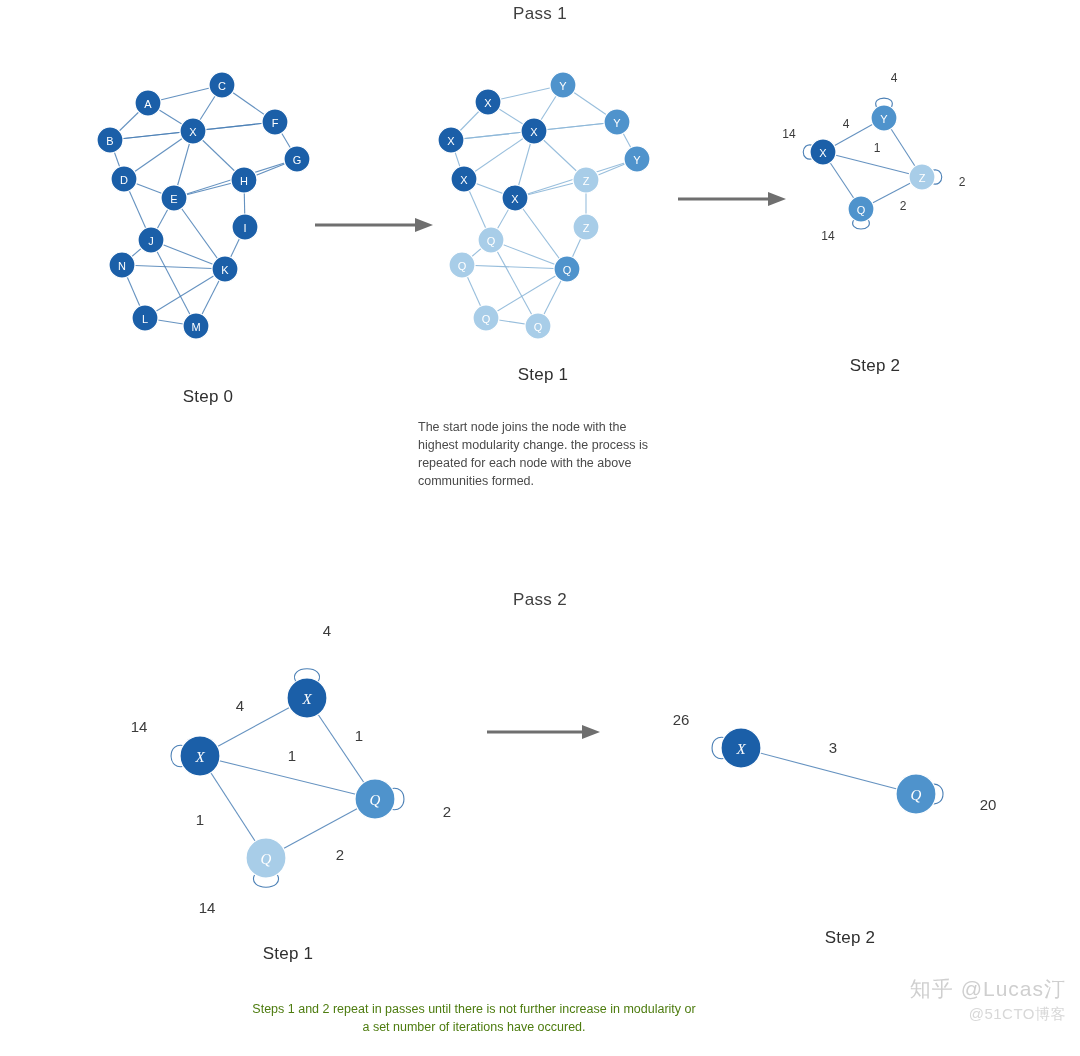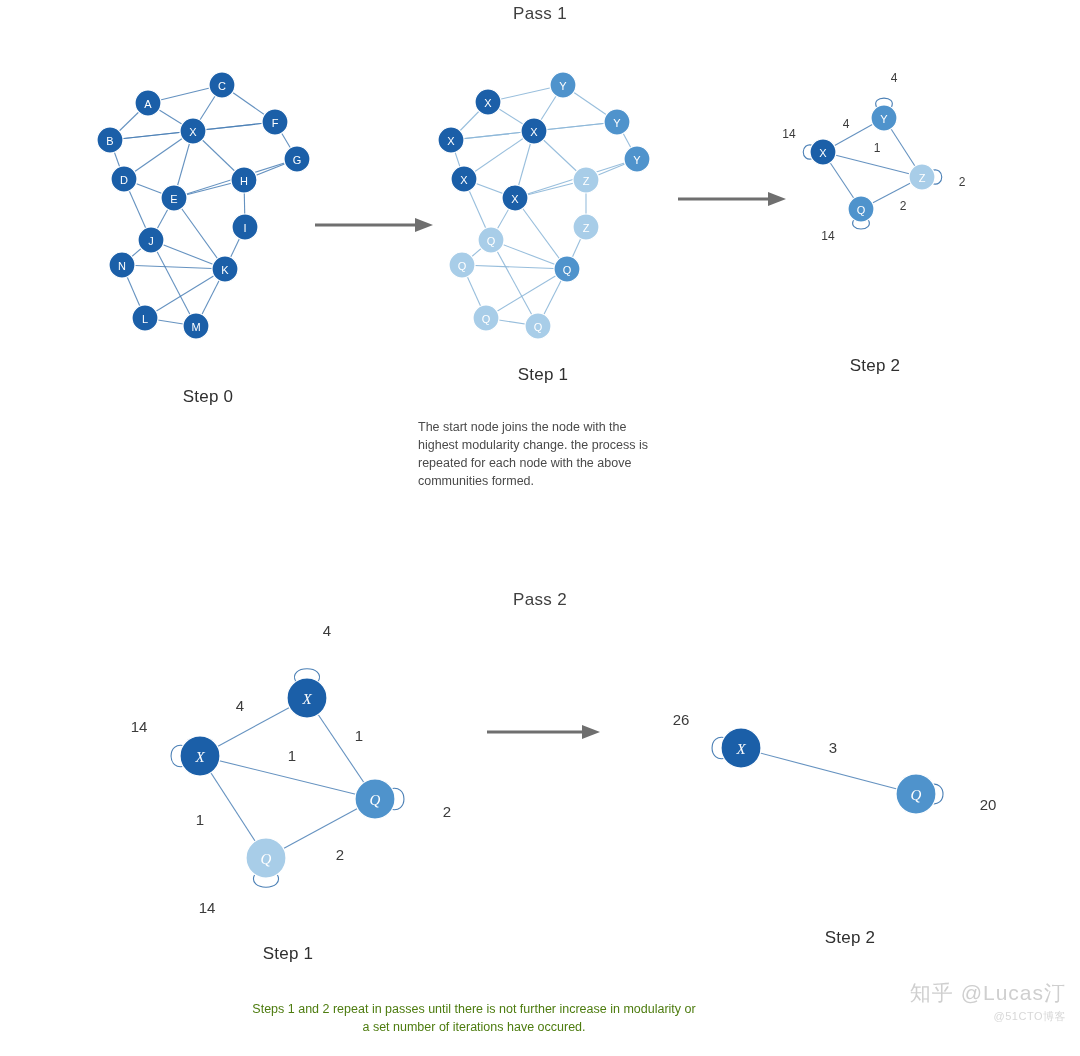--- a/index.html
+++ b/index.html
@@ -115,21 +115,21 @@
     right: 14px;
     bottom: 32px;
     font-size: 21px;
     color: #cfcfcf;
     letter-spacing: 1px;
     font-family: "Liberation Sans", sans-serif;
   }
   .watermark small {
     display: block;
     text-align: right;
-    font-size: 11px;
+    font-size: 15px;
     color: #d8d8d8;
     letter-spacing: .5px;
     margin-top: 2px;
   }
 </style>
 </head>
 <body>
 
 <div class="stage">
 

